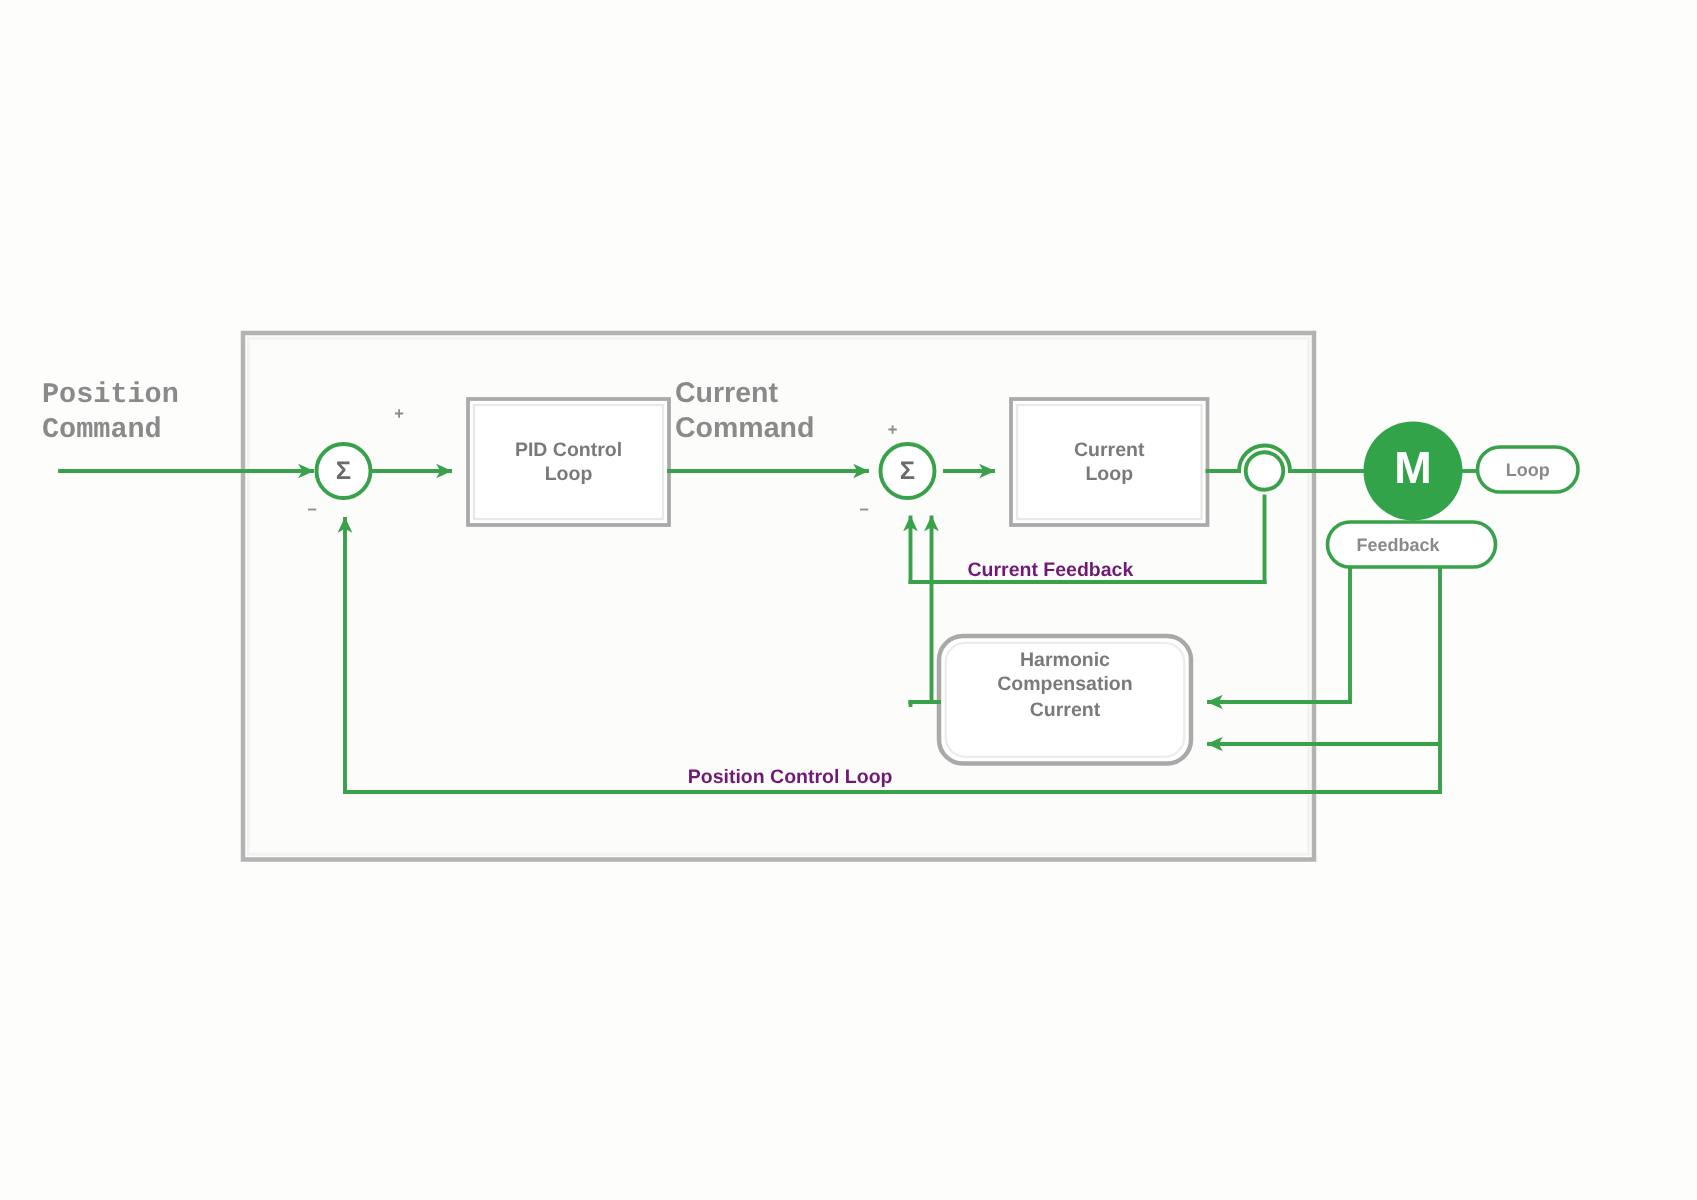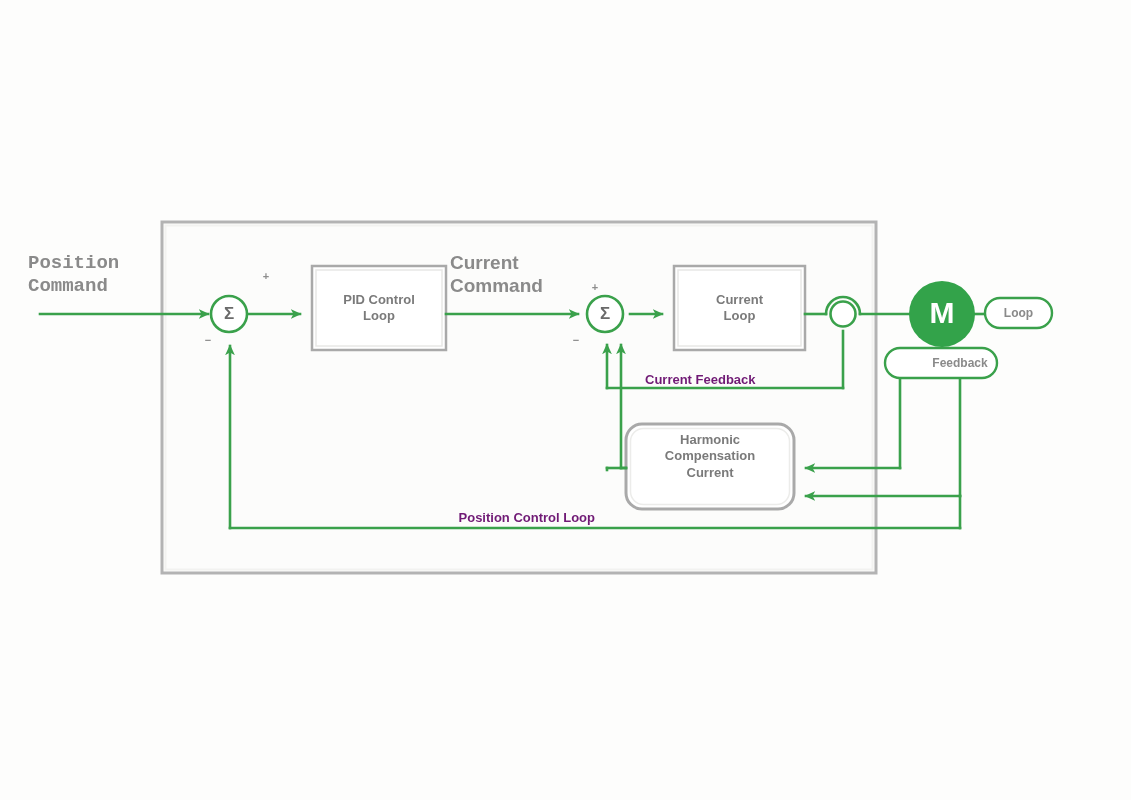--- a/index.html
+++ b/index.html
@@ -152,19 +152,19 @@
   <div class="node-label blk-label" style="left:626px;top:432px;width:168px;">
     <span>Harmonic</span><br>
     <span>Compensation</span><br>
     <span>Current</span>
   </div>
 
   <div class="node-label motor-letter" style="left:910px;top:298px;width:64px;">M</div>
 
   <div class="node-label pill-label" style="left:985px;top:306px;width:67px;">Loop</div>
 
-  <div class="node-label pill-label" style="left:904px;top:356px;width:112px;">Feedback</div>
+  <div class="node-label pill-label" style="left:876px;top:356px;width:112px;">Feedback</div>
 
   <div class="node-label line-label" style="left:645px;top:372px;width:170px;text-align:left;">Current Feedback</div>
 
   <div class="node-label line-label" style="left:385px;top:510px;width:210px;text-align:right;">Position Control Loop</div>
 
 </div>
 
 </body></html>

